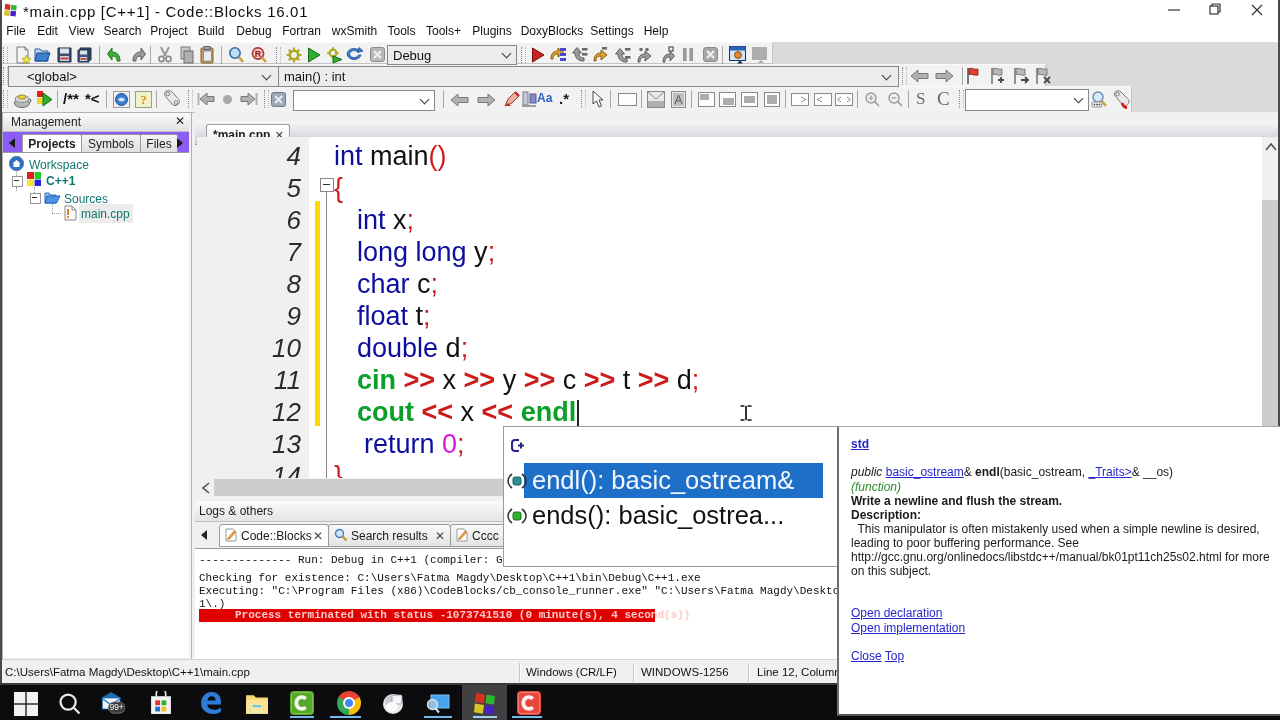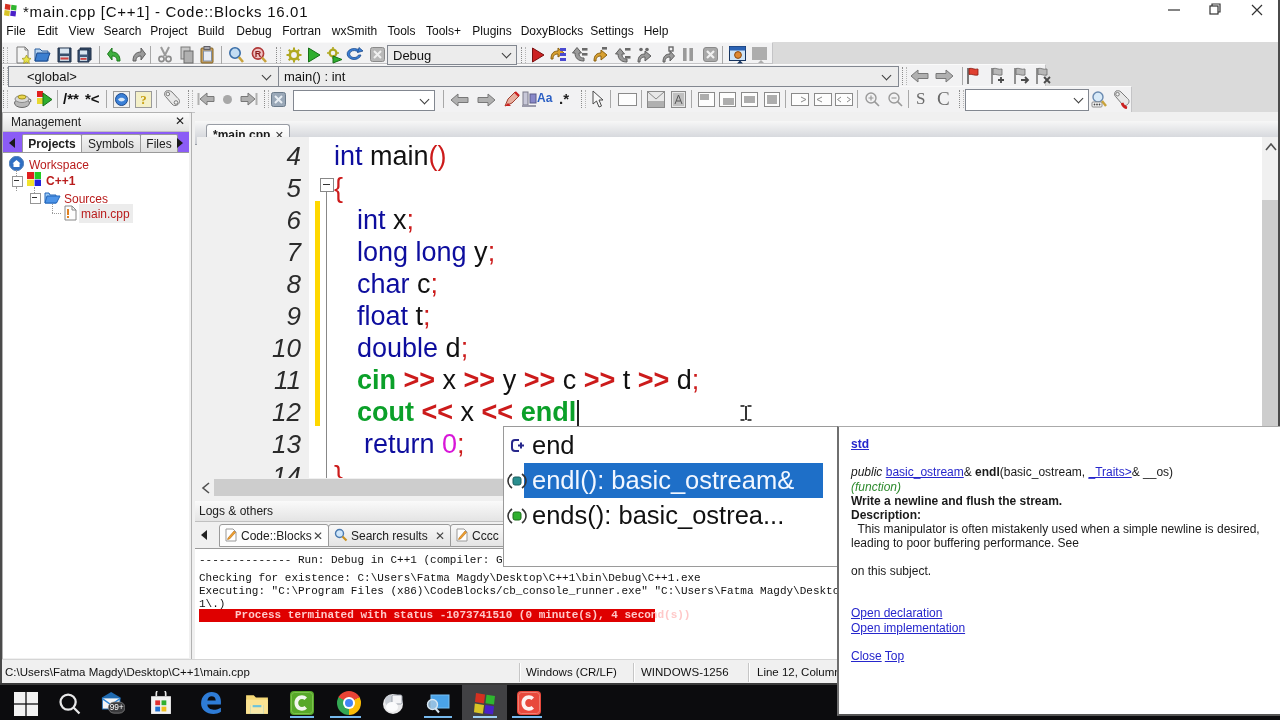--- a/index.html
+++ b/index.html
@@ -26,21 +26,21 @@
   #mgmt{left:2px;top:112px;width:188px;height:546px;background:#f0f0f0;border:1px solid #b2b2b2;}
   #mgmt-head{position:absolute;left:0;top:0;width:186px;height:18px;
       background:linear-gradient(#fbfbfb,#e2e2e2);border-bottom:1px solid #c0c0c0;}
   #mgmt-head span{position:absolute;left:8px;top:2px;font-size:12px;color:#202020;}
   #mgmt-tabs{position:absolute;left:0;top:19px;width:186px;height:20px;background:#8b5cf6;}
   .mtab{position:absolute;top:2px;height:17px;font-size:12px;color:#202020;text-align:center;
       border:1px solid #9a9a9a;border-bottom:none;background:linear-gradient(#f4f4f4,#dcdcdc);
       border-radius:2px 2px 0 0;}
   .mtab.active{background:#ffffff;font-weight:bold;height:19px;}
   #mgmt-tree{position:absolute;left:0;top:39px;width:186px;height:505px;background:#ffffff;border-top:1px solid #9a9a9a;}
-  .titem{position:absolute;font-size:12px;color:#b91c1c;}
+  .titem{position:absolute;font-size:12px;color:#0f766e;}
   .ebox{position:absolute;width:9px;height:9px;background:#fff;border:1px solid #969696;}
   .ebox:after{content:"";position:absolute;left:1px;top:3px;width:5px;height:1px;background:#333;}
   
   #nb{left:195px;top:112px;width:1085px;height:389px;background:#f0f0f0;}
   #tabbar{position:absolute;left:0;top:2px;width:1085px;height:23px;
       background:linear-gradient(#f7f7f7,#c9ccd2);border-bottom:1px solid #989ca4;margin-top:7px;}
   #etab{position:absolute;left:11px;top:3px;width:82px;height:20px;background:linear-gradient(#ffffff,#efefef);
       border:1px solid #989ca4;border-bottom:none;border-radius:3px 3px 0 0;}
   #etab span{position:absolute;left:6px;top:3px;font-size:12px;font-weight:bold;color:#1c1c1c;}
   #etab .x{left:auto;right:5px;top:4px;font-size:11px;color:#333;font-weight:normal;}
@@ -735,31 +735,31 @@
     <svg style="position:absolute;left:3px;top:46px;" width="20" height="16" viewBox="0 0 20 16">
       <path d="M5 1 Q1 4 1 8 Q1 12 5 15" fill="none" stroke="#333" stroke-width="1.6"></path>
       <path d="M15 1 Q19 4 19 8 Q19 12 15 15" fill="none" stroke="#333" stroke-width="1.6"></path>
       <rect x="6" y="4" width="8" height="8" rx="2" fill="#2a8f8f" stroke="#1a5f5f"></rect>
     </svg>
     <svg style="position:absolute;left:3px;top:81px;" width="20" height="16" viewBox="0 0 20 16">
       <path d="M5 1 Q1 4 1 8 Q1 12 5 15" fill="none" stroke="#333" stroke-width="1.6"></path>
       <path d="M15 1 Q19 4 19 8 Q19 12 15 15" fill="none" stroke="#333" stroke-width="1.6"></path>
       <rect x="6" y="4" width="8" height="8" rx="2" fill="#30b030" stroke="#1a701a"></rect>
     </svg>
-    <div class="crow" style="top:1px;">end</div>
     <div class="crow" style="top:36px;color:#f2f7ff;">endl(): basic_ostream&amp;</div>
     <div class="crow" style="top:71px;">ends(): basic_ostrea...</div>
   </div>
 
   <div id="doc" class="abs">
     <div class="d" style="left:12px;top:10px;"><b class="dlink">std</b></div>
     <div class="d" style="left:12px;top:38px;"><i>public</i> <span class="dlink">basic_ostream</span>&amp; <b>endl</b>(basic_ostream, <span class="dlink">_Traits&gt;</span>&amp; __os)</div>
     <div class="d dgreen" style="left:12px;top:53px;">(function)</div>
     <div class="d" style="left:12px;top:67px;"><b>Write a newline and flush the stream.</b></div>
     <div class="d" style="left:12px;top:81px;"><b>Description:</b></div>
     <div class="d" style="left:12px;top:95px;">  This manipulator is often mistakenly used when a simple newline is desired,</div>
     <div class="d" style="left:12px;top:109px;">leading to poor buffering performance. See</div>
+    <div class="d" style="left:12px;top:123px;">http://gcc.gnu.org/onlinedocs/libstdc++/manual/bk01pt11ch25s02.html for more</div>
     <div class="d" style="left:12px;top:137px;">on this subject.</div>
     <div class="d" style="left:12px;top:179px;"><span class="dlink">Open declaration</span></div>
     <div class="d" style="left:12px;top:194px;"><span class="dlink">Open implementation</span></div>
     <div class="d" style="left:12px;top:222px;"><span class="dlink">Close</span> <span class="dlink">Top</span></div>
   </div>
 </div>
 
 </body></html>

